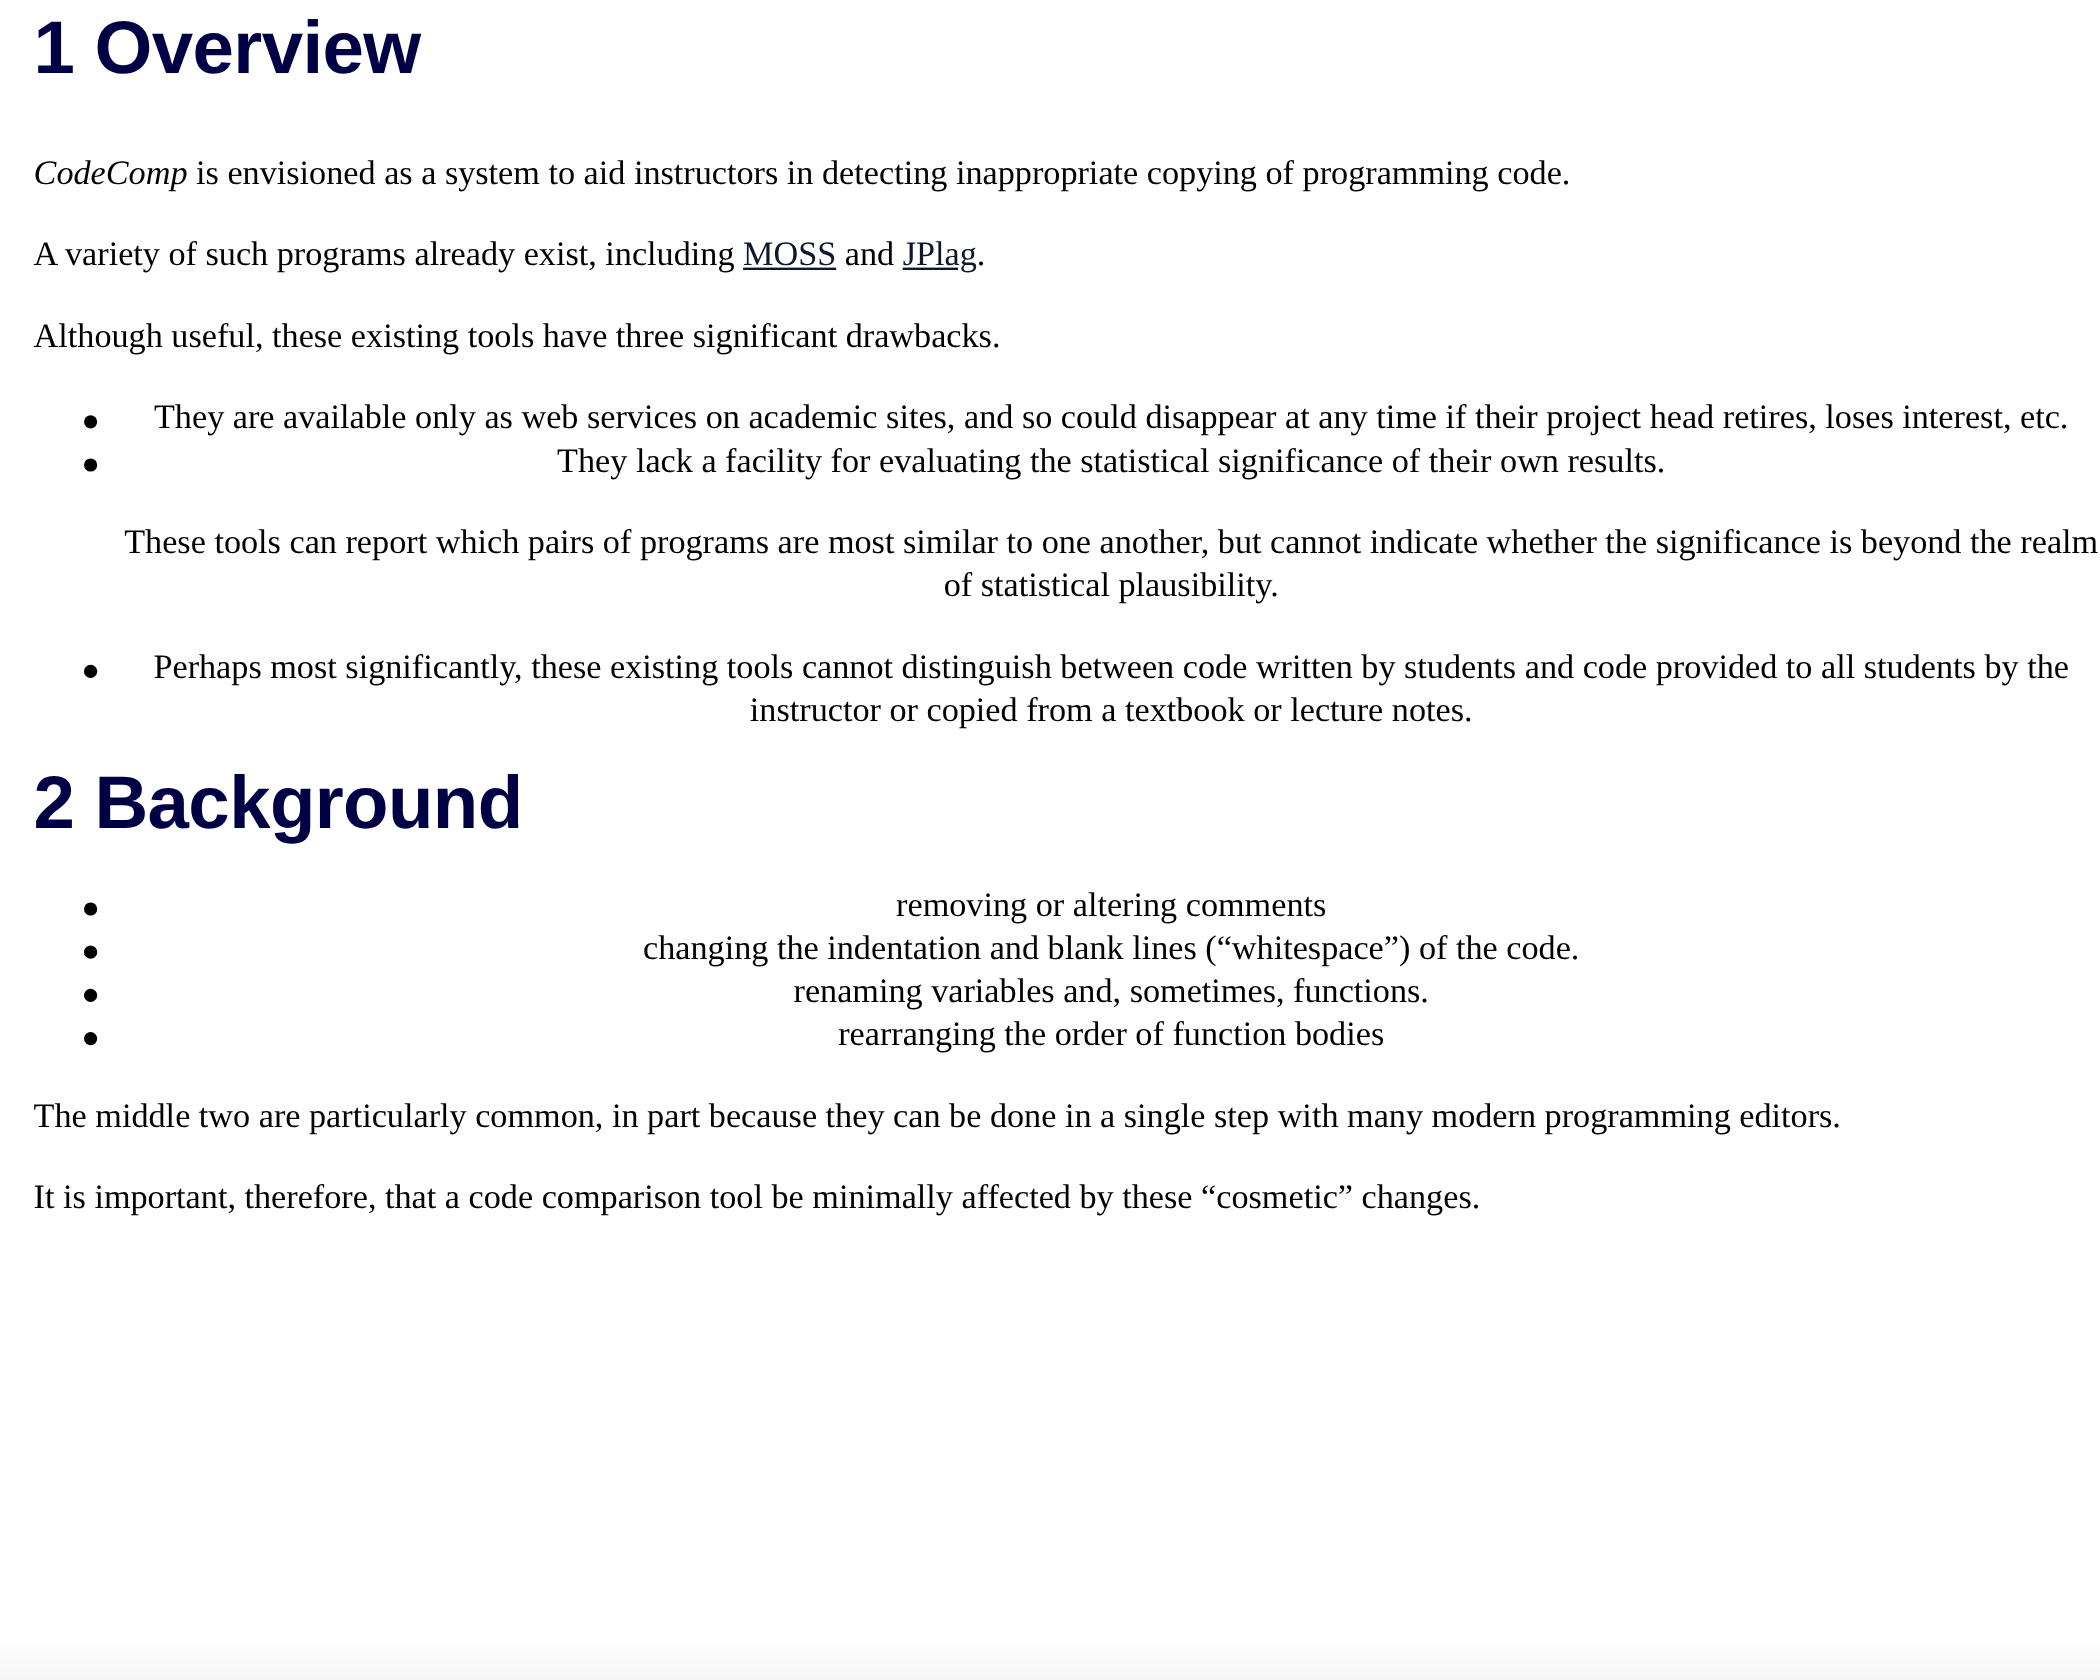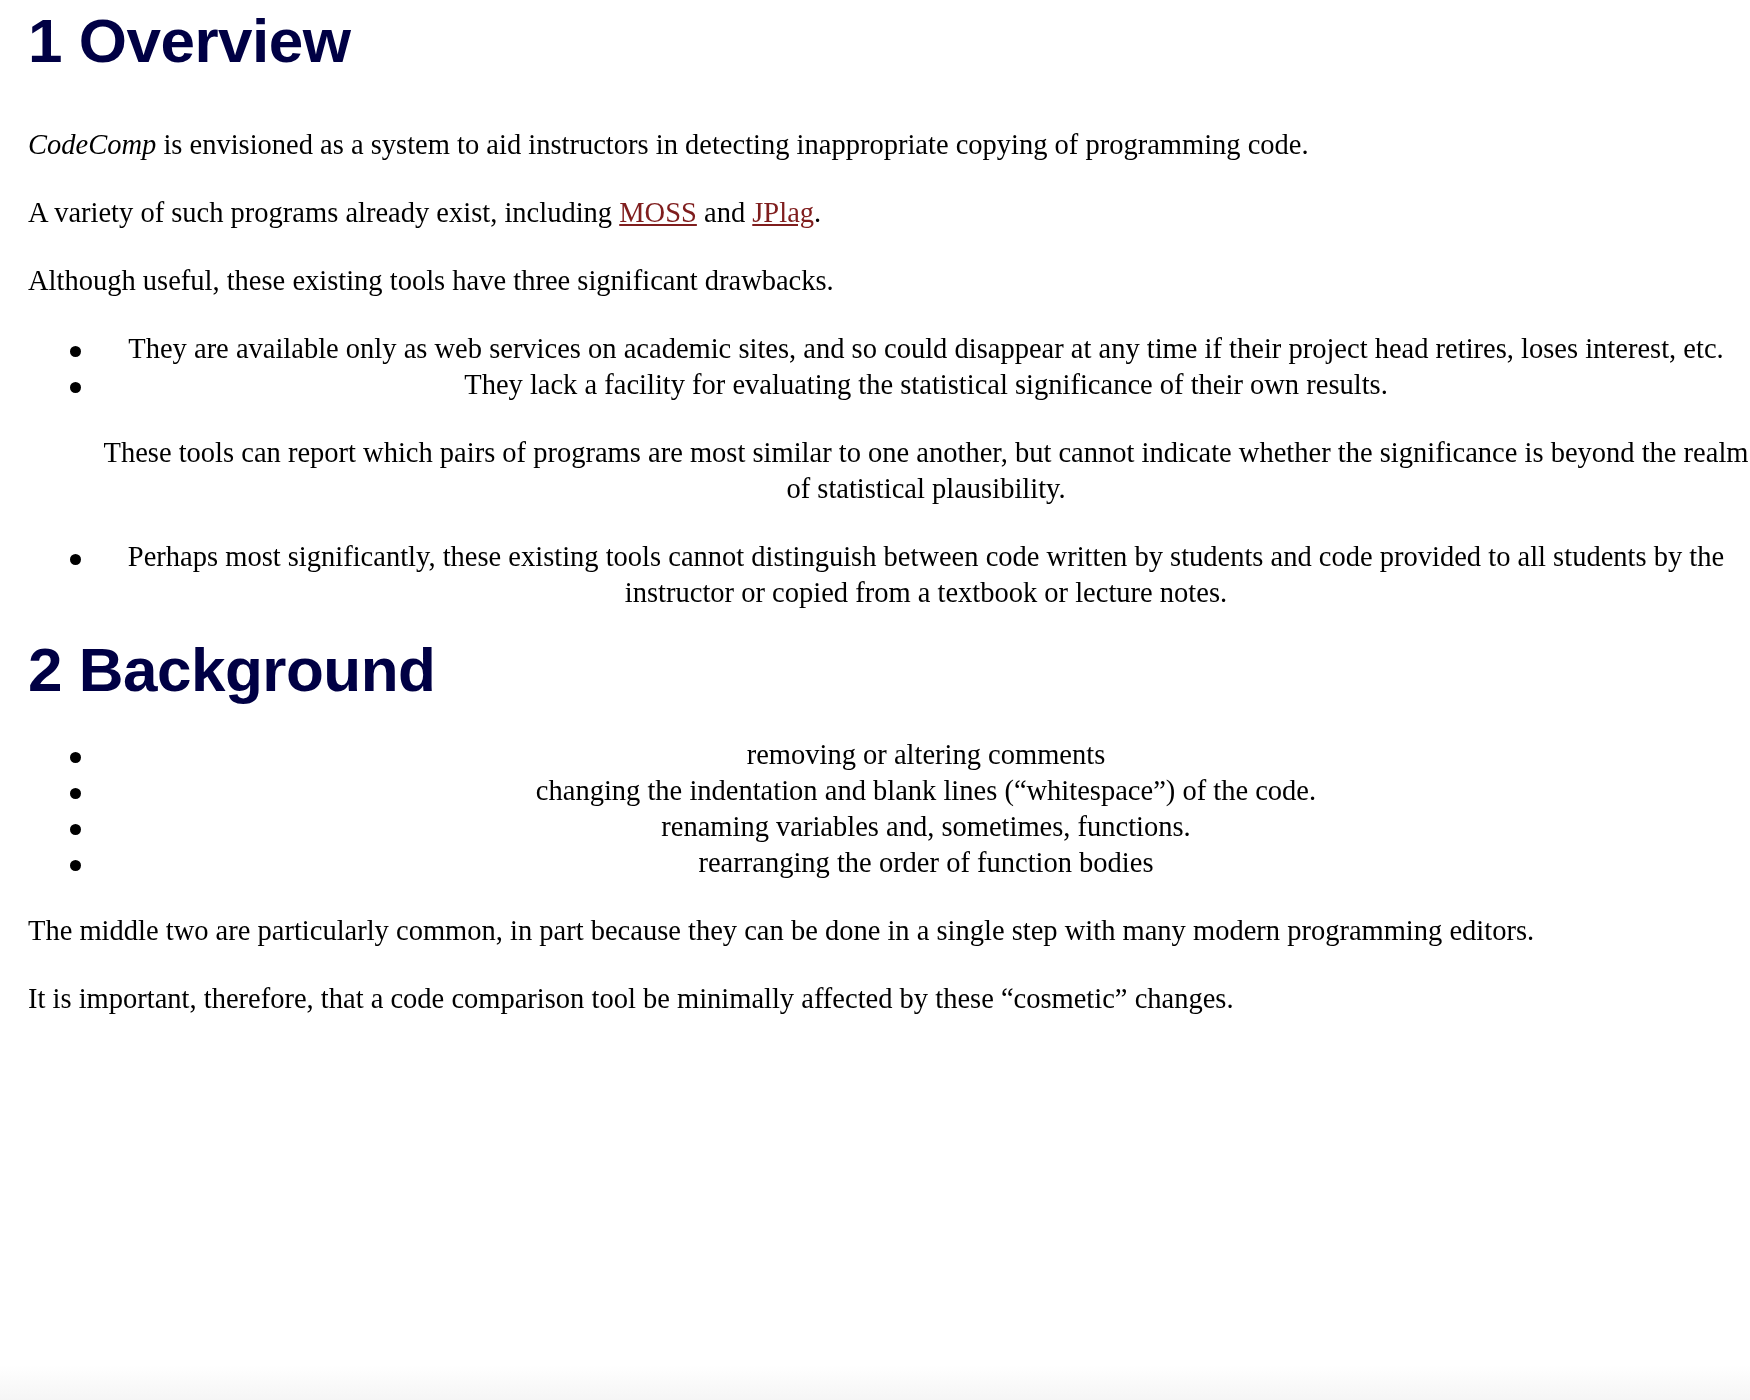--- a/index.html
+++ b/index.html
@@ -34,21 +34,21 @@
       position: absolute;
       left: -29px;
       top: 15px;
       width: 11px; height: 11px;
       border-radius: 50%;
       background: #000;
     }
     li .sub { margin-top: 32px; }
     li.has-sub { margin-bottom: 32px; }
     li.last-sub { margin-bottom: 0; }
-    a { color: #7f1d1d; text-decoration: underline; }
+    a { color: #0f172a; text-decoration: underline; }
     em { font-style: italic; }
     .bg-para { margin-top: 36px; }
   </style>
 </head>
 <body>
 
 <div class="page">
 
   <h1>1 Overview</h1>
 

